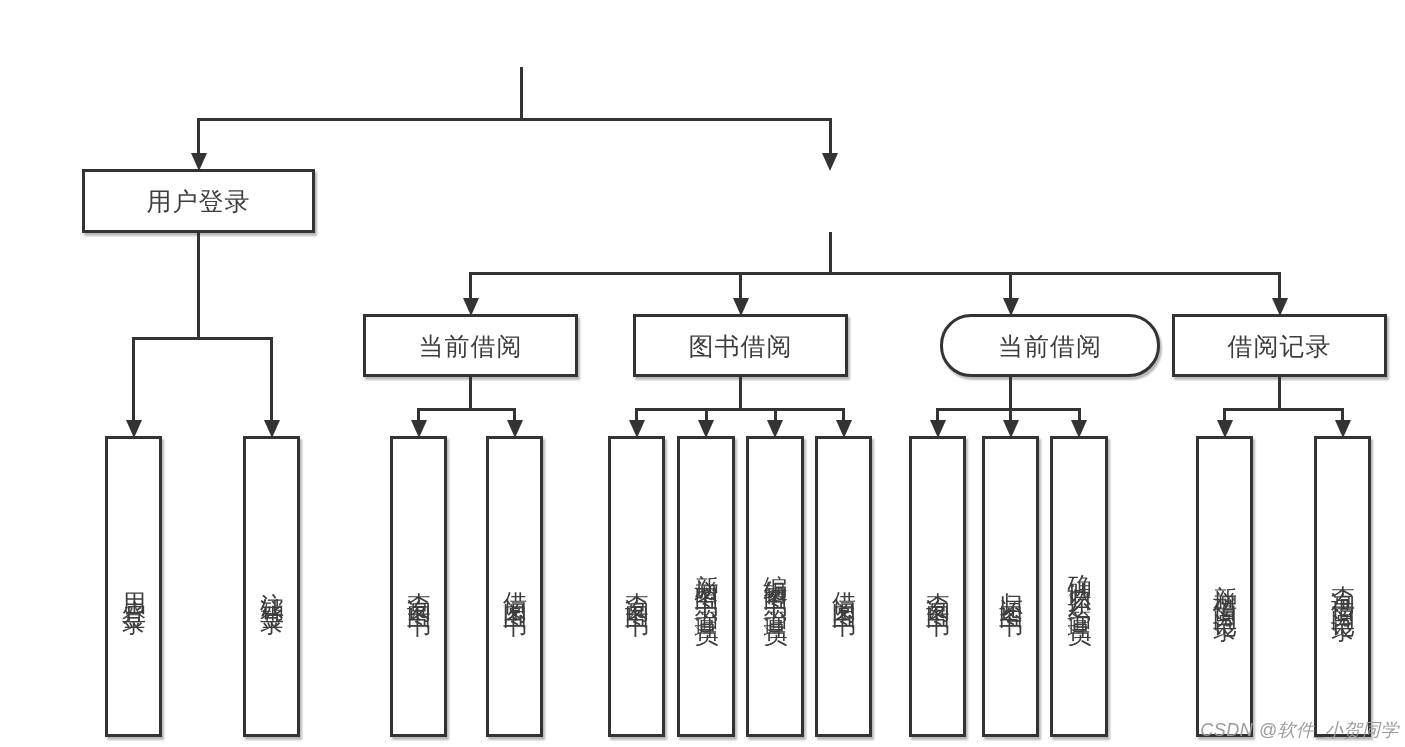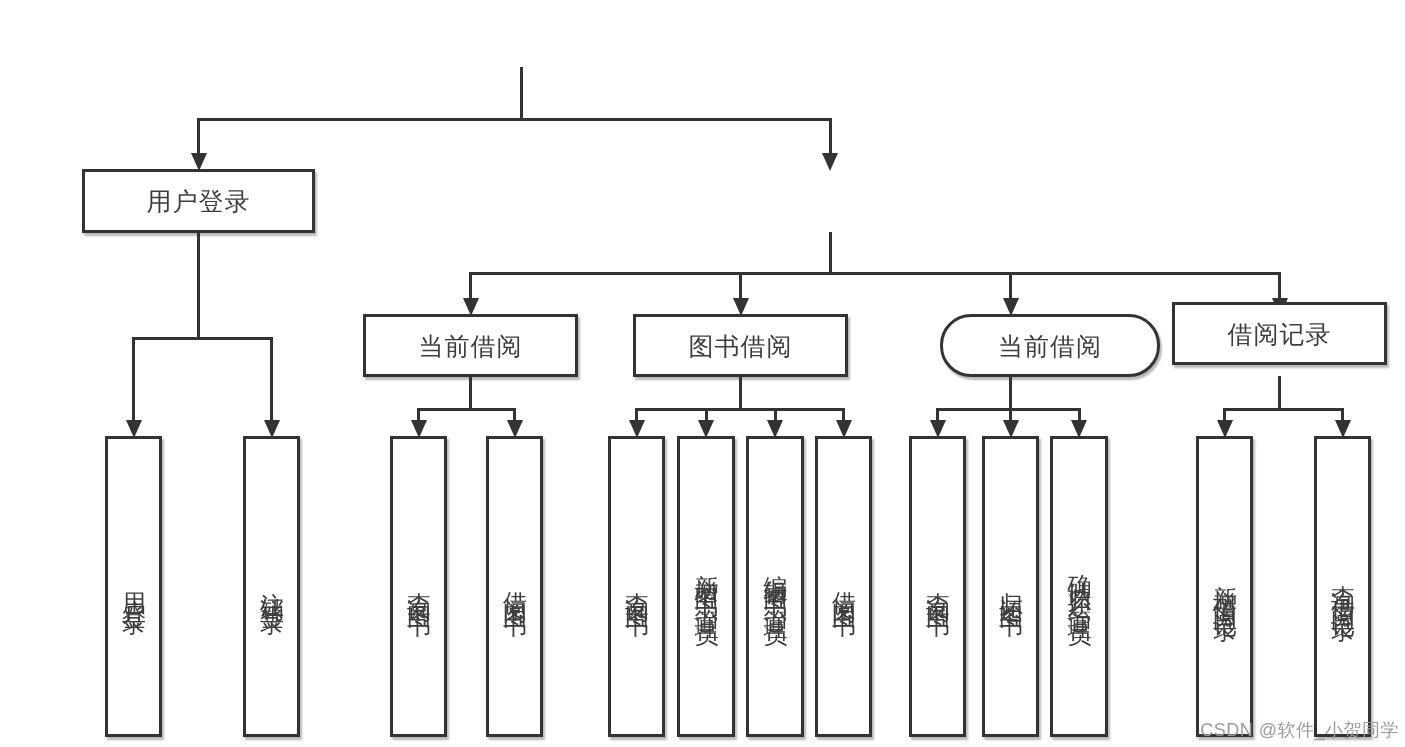--- a/index.html
+++ b/index.html
@@ -33,21 +33,21 @@
   .cline{position:absolute;background:var(--line);}
   .arrow-head{
     position:absolute;width:0;height:0;
     border-left:8px solid transparent;
     border-right:8px solid transparent;
     border-top:18px solid var(--line);
   }
   .watermark{
     position:absolute;right:6px;bottom:5px;
     font-size:18px;color:var(--watermark);
-    letter-spacing:0.5px;z-index:10;
+    letter-spacing:0.5px;z-index:10;font-style:italic;
   }
 </style>
 </head>
 <body>
 
 <div id="canvas">
   <div class="watermark">CSDN @软件_小贺同学</div>
     <div class="cline" style="left: 520px; top: 67px; width: 3px; height: 54px;"></div>
     <div class="cline" style="left: 197px; top: 118px; width: 634.5px; height: 3px;"></div>
     <div class="cline" style="left: 197px; top: 118px; width: 3px; height: 37px;"></div>
@@ -102,21 +102,21 @@
     <div class="arrow-head" style="left: 929.5px; top: 420px;"></div>
     <div class="node vertical" style="left: 909px; top: 436px; width: 57px; height: 301px;">查询图书</div>
     <div class="cline" style="left: 1009px; top: 408px; width: 3px; height: 14px;"></div>
     <div class="arrow-head" style="left: 1002.5px; top: 420px;"></div>
     <div class="node vertical" style="left: 982px; top: 436px; width: 57px; height: 301px;">归还图书</div>
     <div class="cline" style="left: 1077.5px; top: 408px; width: 3px; height: 14px;"></div>
     <div class="arrow-head" style="left: 1071px; top: 420px;"></div>
     <div class="node vertical" style="left: 1050px; top: 436px; width: 58px; height: 301px;">确认归还（管理员）</div>
     <div class="cline" style="left: 1278px; top: 272px; width: 3px; height: 28px;"></div>
     <div class="arrow-head" style="left: 1271.5px; top: 298px;"></div>
-    <div class="node" style="left: 1172px; top: 302px; width: 215px; height: 63px;">借阅记录</div>
+    <div class="node" style="left: 1172px; top: 314px; width: 215px; height: 63px;">借阅记录</div>
     <div class="cline" style="left: 1278px; top: 376px; width: 3px; height: 35px;"></div>
     <div class="cline" style="left: 1223px; top: 408px; width: 121px; height: 3px;"></div>
     <div class="cline" style="left: 1223px; top: 408px; width: 3px; height: 14px;"></div>
     <div class="arrow-head" style="left: 1216.5px; top: 420px;"></div>
     <div class="node vertical" style="left: 1196px; top: 436px; width: 57px; height: 301px;">新增借阅记录</div>
     <div class="cline" style="left: 1341px; top: 408px; width: 3px; height: 14px;"></div>
     <div class="arrow-head" style="left: 1334.5px; top: 420px;"></div>
     <div class="node vertical" style="left: 1314px; top: 436px; width: 57px; height: 301px;">查询借阅记录</div>
   </div>
 

